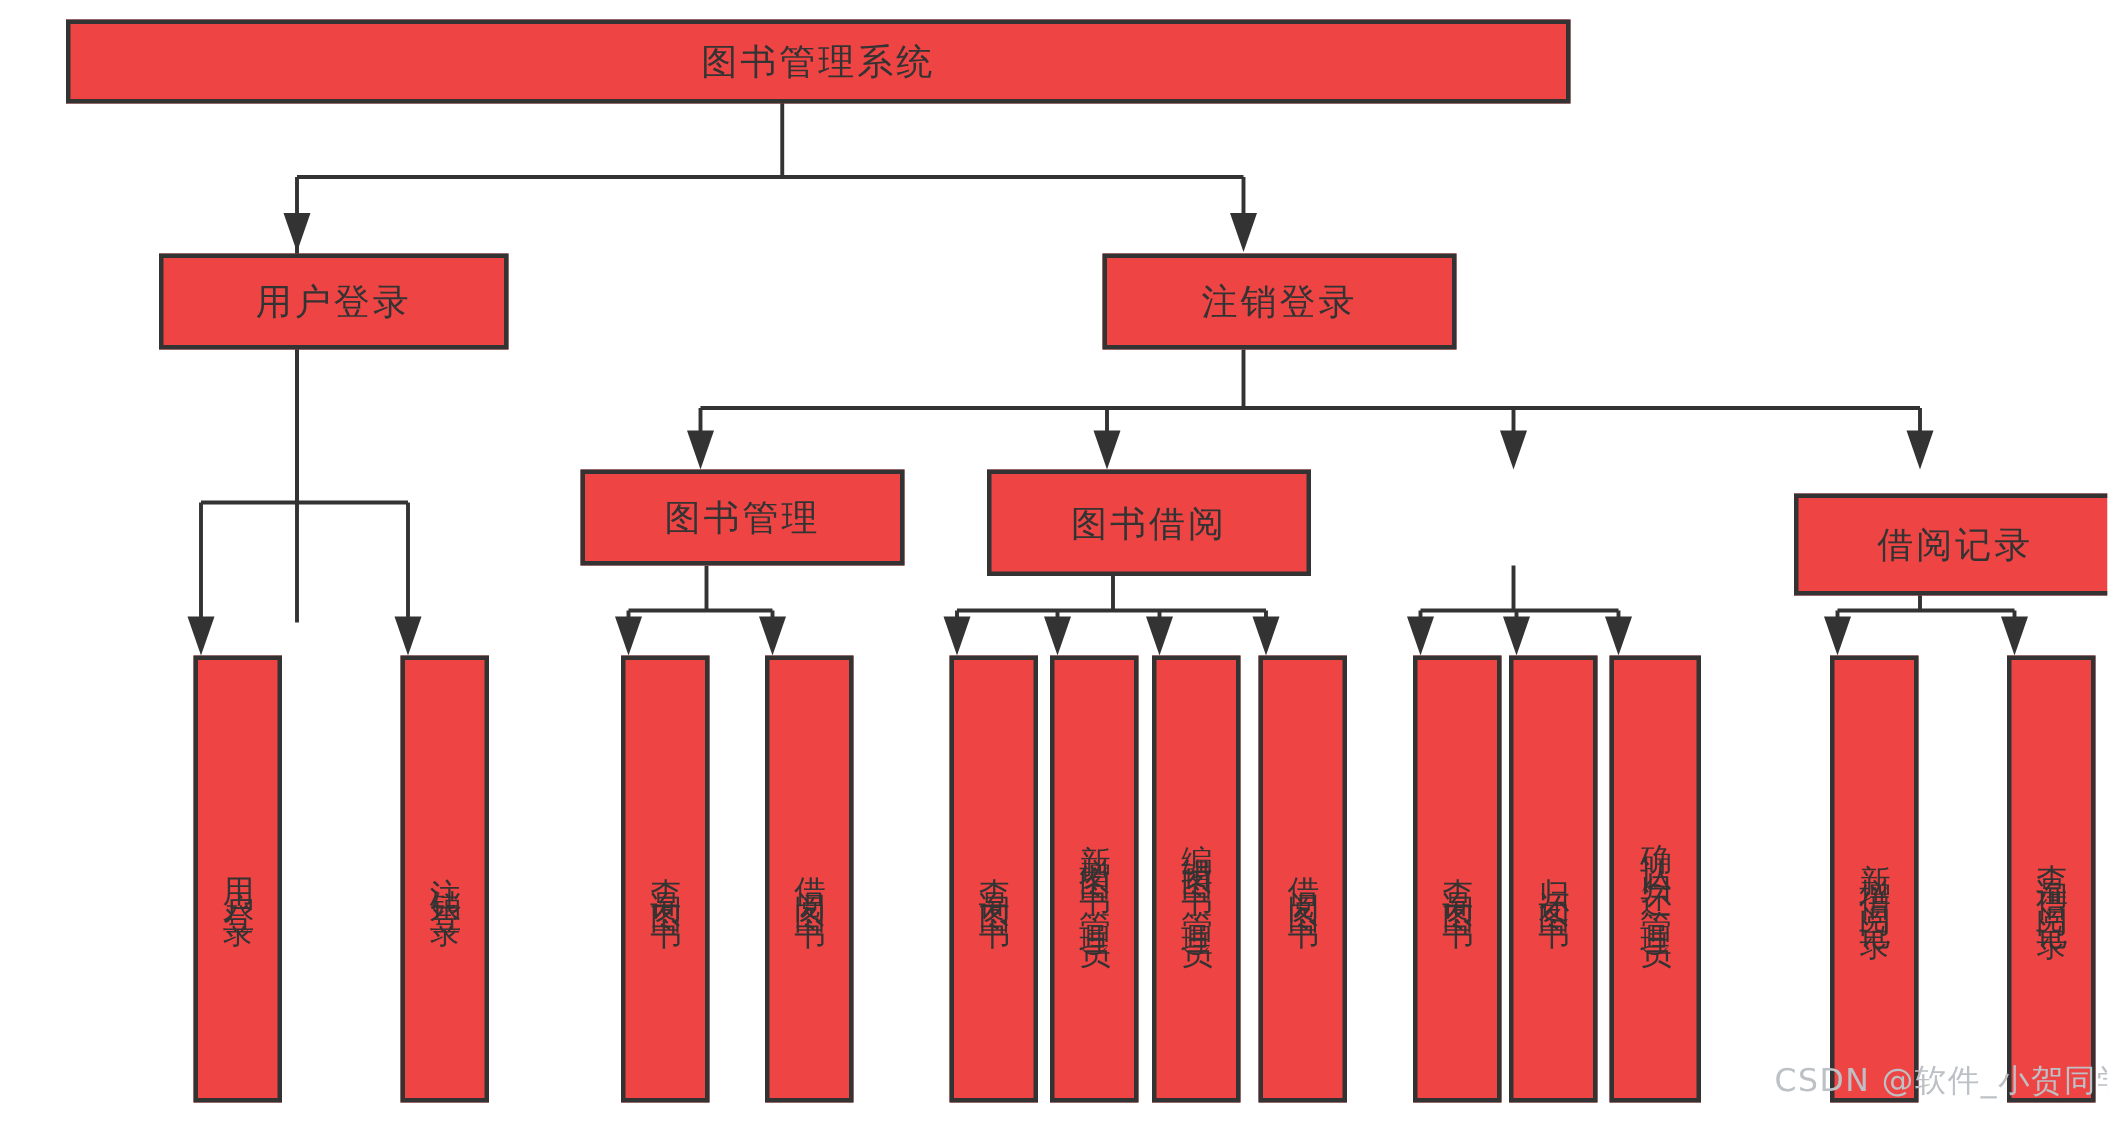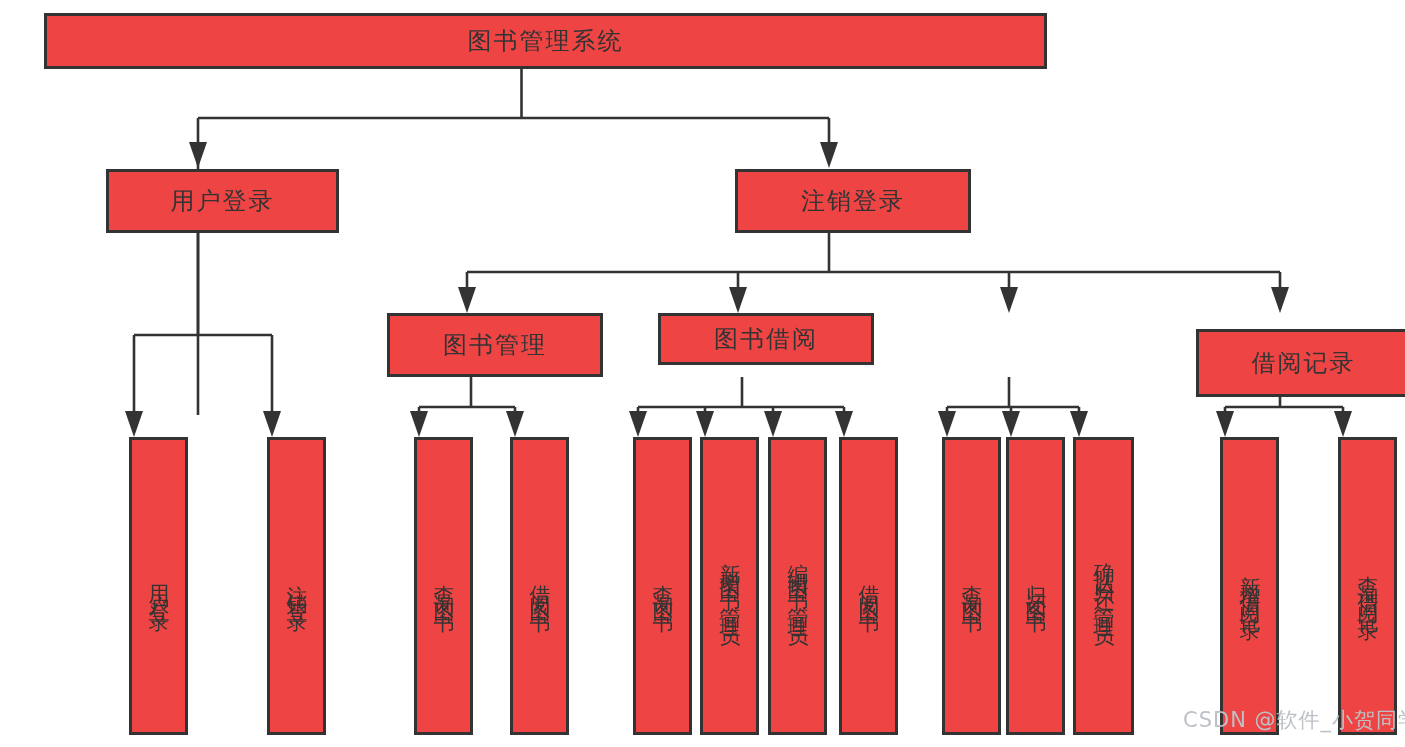--- a/index.html
+++ b/index.html
@@ -114,21 +114,21 @@
       <polygon points="1334,411 1352,411 1343,437"></polygon>
     </g>
   </svg>
 
   <div class="node h" style="left:20px; top:13px; width:1003px; height:56px;">图书管理系统</div>
 
   <div class="node h" style="left:82px; top:169px; width:233px; height:64px;">用户登录</div>
   <div class="node h" style="left:711px; top:169px; width:236px; height:64px;">注销登录</div>
 
   <div class="node h" style="left:363px; top:313px; width:216px; height:64px;">图书管理</div>
-  <div class="node h" style="left:634px; top:313px; width:216px; height:52px;">图书借阅</div>
+  <div class="node h" style="left:634px; top:313px; width:216px; height:71px;">图书借阅</div>
   <div class="node h" style="left:1172px; top:329px; width:215px; height:68px;">借阅记录</div>
 
   <div class="node v" style="left:105px; top:437px; width:59px; height:298px;">用户登录</div>
   <div class="node v" style="left:243px; top:437px; width:59px; height:298px;">注销登录</div>
 
   <div class="node v" style="left:390px; top:437px; width:59px; height:298px;">查询图书</div>
   <div class="node v" style="left:486px; top:437px; width:59px; height:298px;">借阅图书</div>
 
   <div class="node v" style="left:609px; top:437px; width:59px; height:298px;">查询图书</div>
   <div class="node v" style="left:676px; top:437px; width:59px; height:298px;">新增图书（管理员）</div>

